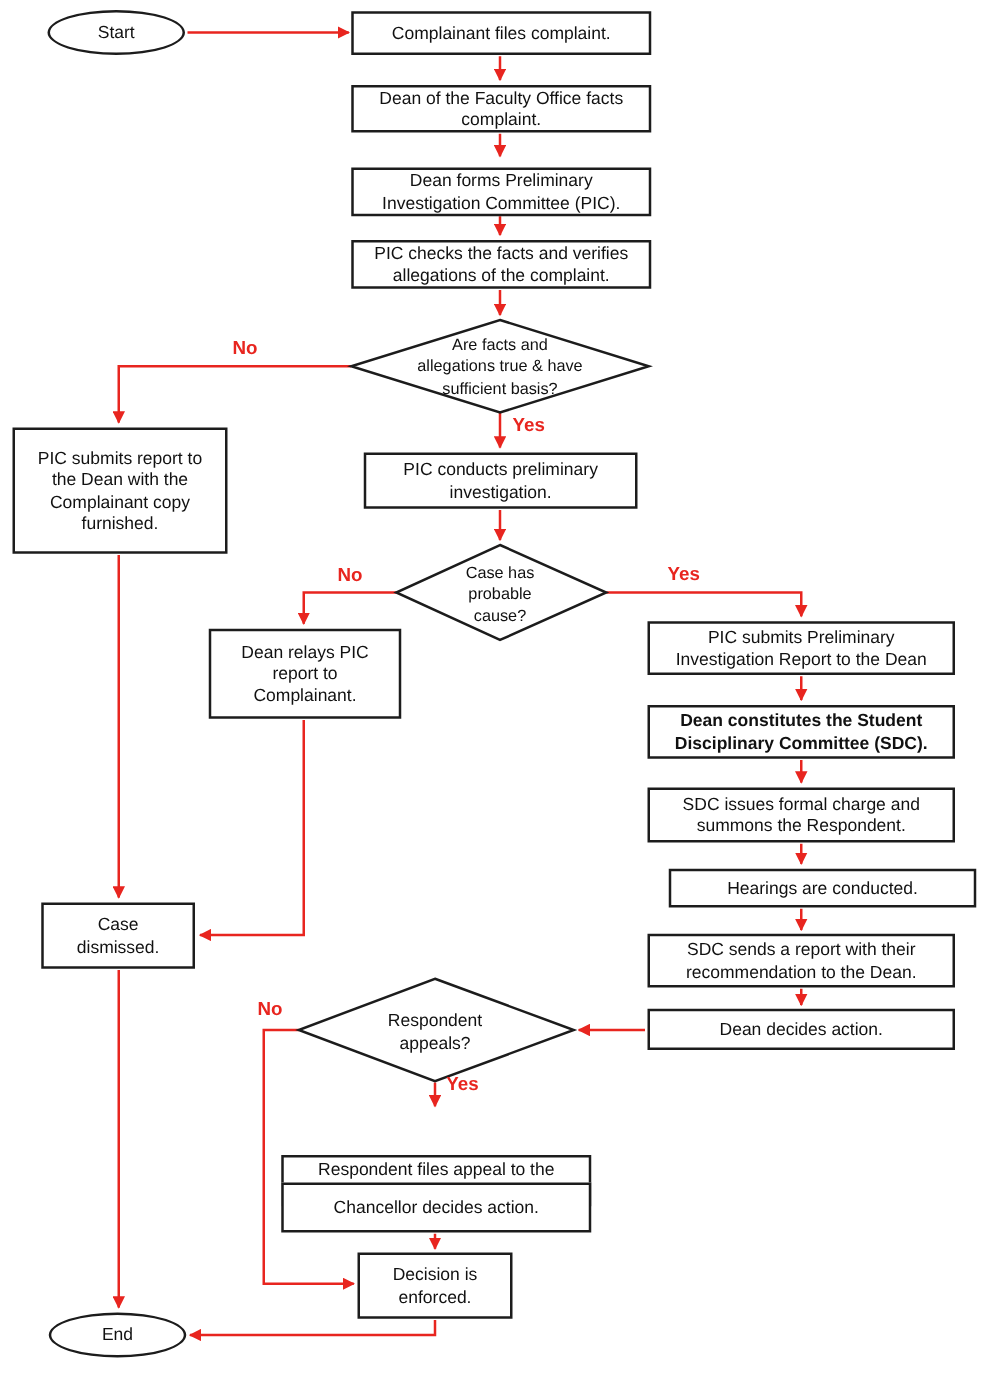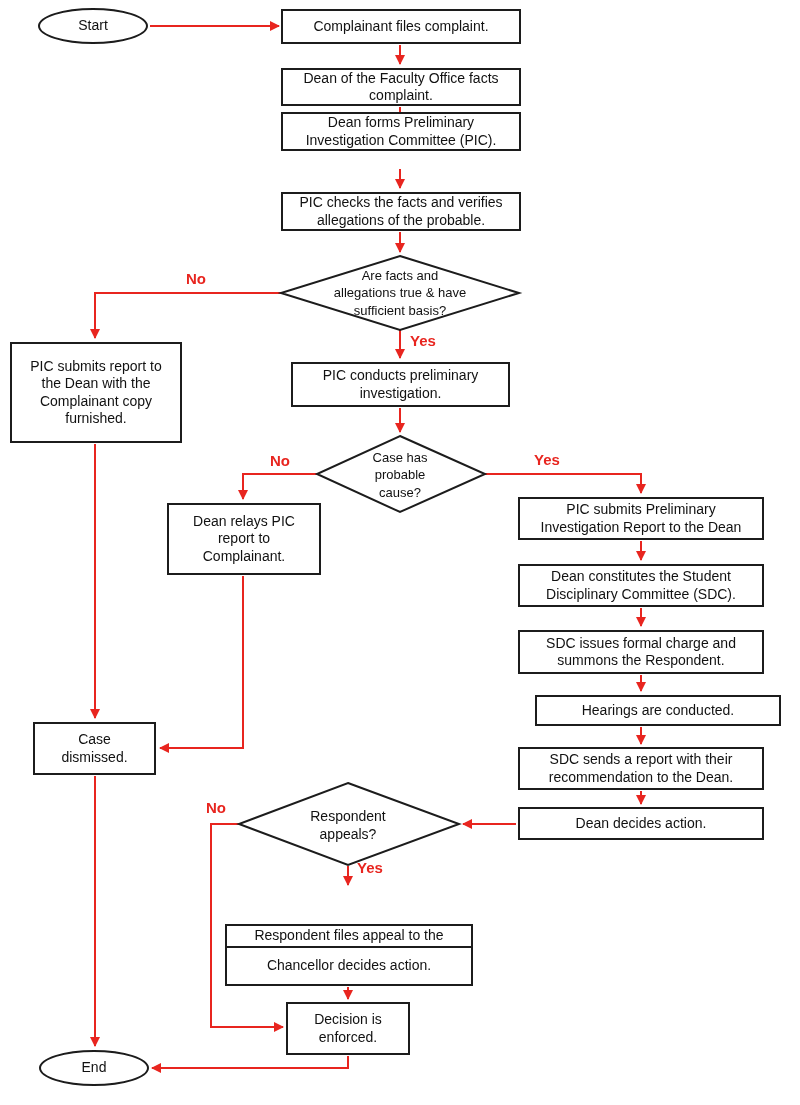--- a/index.html
+++ b/index.html
@@ -68,27 +68,27 @@
     <polygon class="dshape" points="400,256 519,293 400,330 281,293"></polygon>
     <polygon class="dshape" points="400,436 485,474 400,512 317,474"></polygon>
     <polygon class="dshape" points="348,783 459,824 348,865 239,824"></polygon>
   </svg>
 
   <div class="node terminator" style="left:38px;top:8px;width:110px;height:36px;">Start</div>
   <div class="node terminator" style="left:39px;top:1050px;width:110px;height:36px;">End</div>
 
   <div class="node" style="left:281px;top:9px;width:240px;height:35px;">Complainant files complaint.</div>
   <div class="node wide-pad" style="left:281px;top:68px;width:240px;height:38px;">Dean of the Faculty Office facts complaint.</div>
-  <div class="node wide-pad" style="left:281px;top:112px;width:240px;height:39px;">Dean forms Preliminary Investigation Committee (PIC).</div>
-  <div class="node wide-pad" style="left:281px;top:192px;width:240px;height:39px;">PIC checks the facts and verifies allegations of the probable.</div>
+  <div class="node wide-pad" style="left:281px;top:134px;width:240px;height:39px;">Dean forms Preliminary Investigation Committee (PIC).</div>
+  <div class="node wide-pad" style="left:281px;top:192px;width:240px;height:39px;">PIC checks the facts and verifies allegations of the complaint.</div>
   <div class="node" style="left:10px;top:342px;width:172px;height:101px;">PIC submits report to the Dean with the Complainant copy furnished.</div>
   <div class="node" style="left:291px;top:362px;width:219px;height:45px;">PIC conducts preliminary investigation.</div>
   <div class="node" style="left:167px;top:503px;width:154px;height:72px;">Dean relays PIC report to Complainant.</div>
   <div class="node wide-pad" style="left:518px;top:497px;width:246px;height:43px;">PIC submits Preliminary Investigation Report to the Dean</div>
-  <div class="node wide-pad" style="left:518px;top:564px;width:246px;height:43px;">Dean constitutes the Student Disciplinary Committee (SDC).</div>
+  <div class="node wide-pad" style="left:518px;top:564px;width:246px;height:43px;font-weight:bold;">Dean constitutes the Student Disciplinary Committee (SDC).</div>
   <div class="node wide-pad" style="left:518px;top:630px;width:246px;height:44px;">SDC issues formal charge and summons the Respondent.</div>
   <div class="node" style="left:518px;top:695px;width:246px;height:31px;margin-left:17px;">Hearings are conducted.</div>
   <div class="node wide-pad" style="left:518px;top:747px;width:246px;height:43px;">SDC sends a report with their recommendation to the Dean.</div>
   <div class="node" style="left:518px;top:807px;width:246px;height:33px;">Dean decides action.</div>
   <div class="node" style="left:225px;top:888px;width:248px;height:41px;margin-top:36px;">Respondent files appeal to the Chancellor.</div>
   <div class="node" style="left:225px;top:946px;width:248px;height:40px;">Chancellor decides action.</div>
   <div class="node" style="left:286px;top:1002px;width:124px;height:53px;">Decision is enforced.</div>
   <div class="node" style="left:33px;top:722px;width:123px;height:53px;">Case dismissed.</div>
 
   <div class="dtext" style="left:330px;top:264px;width:140px;height:58px;">Are facts and allegations true &amp; have sufficient basis?</div>

